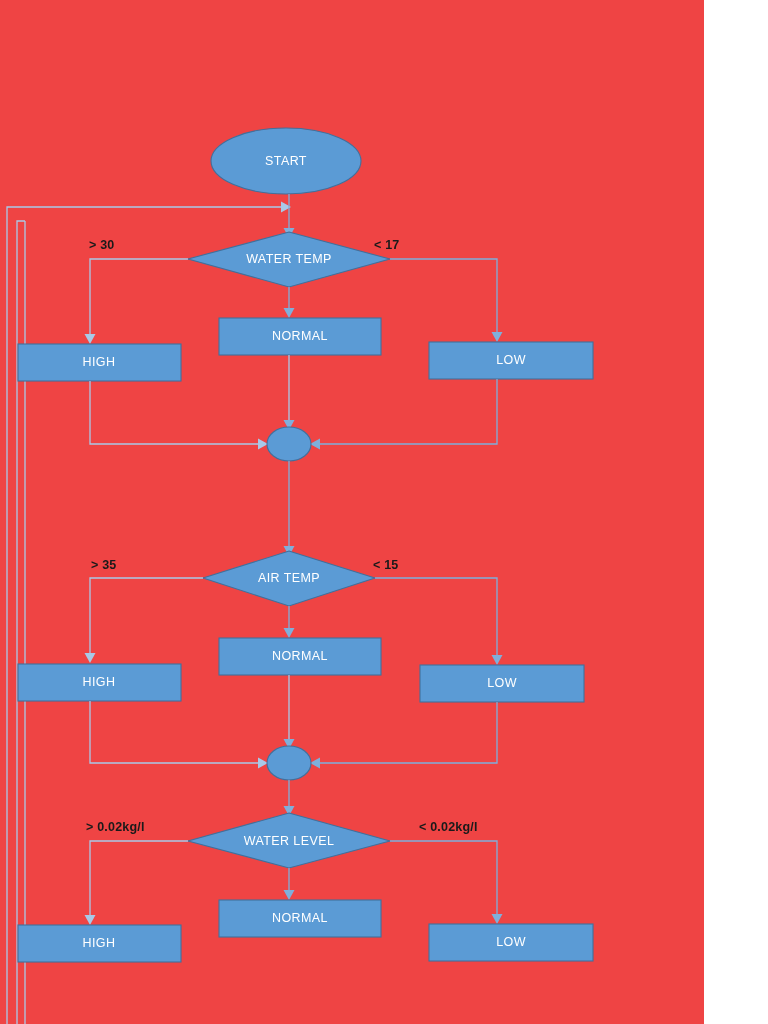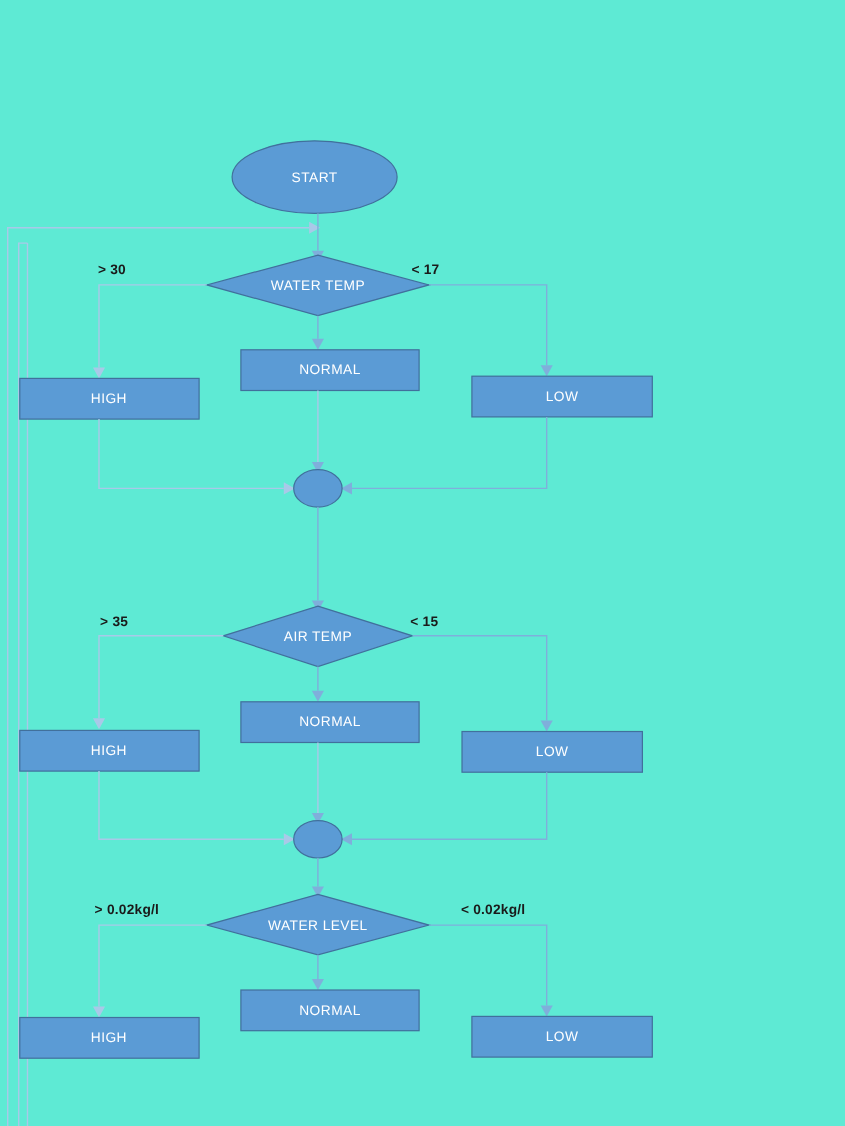--- a/index.html
+++ b/index.html
@@ -5,23 +5,23 @@
   html, body {
     margin: 0;
     padding: 0;
     background: #ffffff;
   }
   body {
     font-family: "Liberation Sans", sans-serif;
   }
   #canvas {
     position: relative;
-    width: 768px;
+    width: 704px;
     height: 1024px;
-    background: #5eead4;
+    background: #ef4444;
     overflow: hidden;
   }
   svg.flow {
     position: absolute;
     left: 0;
     top: 0;
     width: 768px;
     height: 1024px;
   }
   .node-label {

